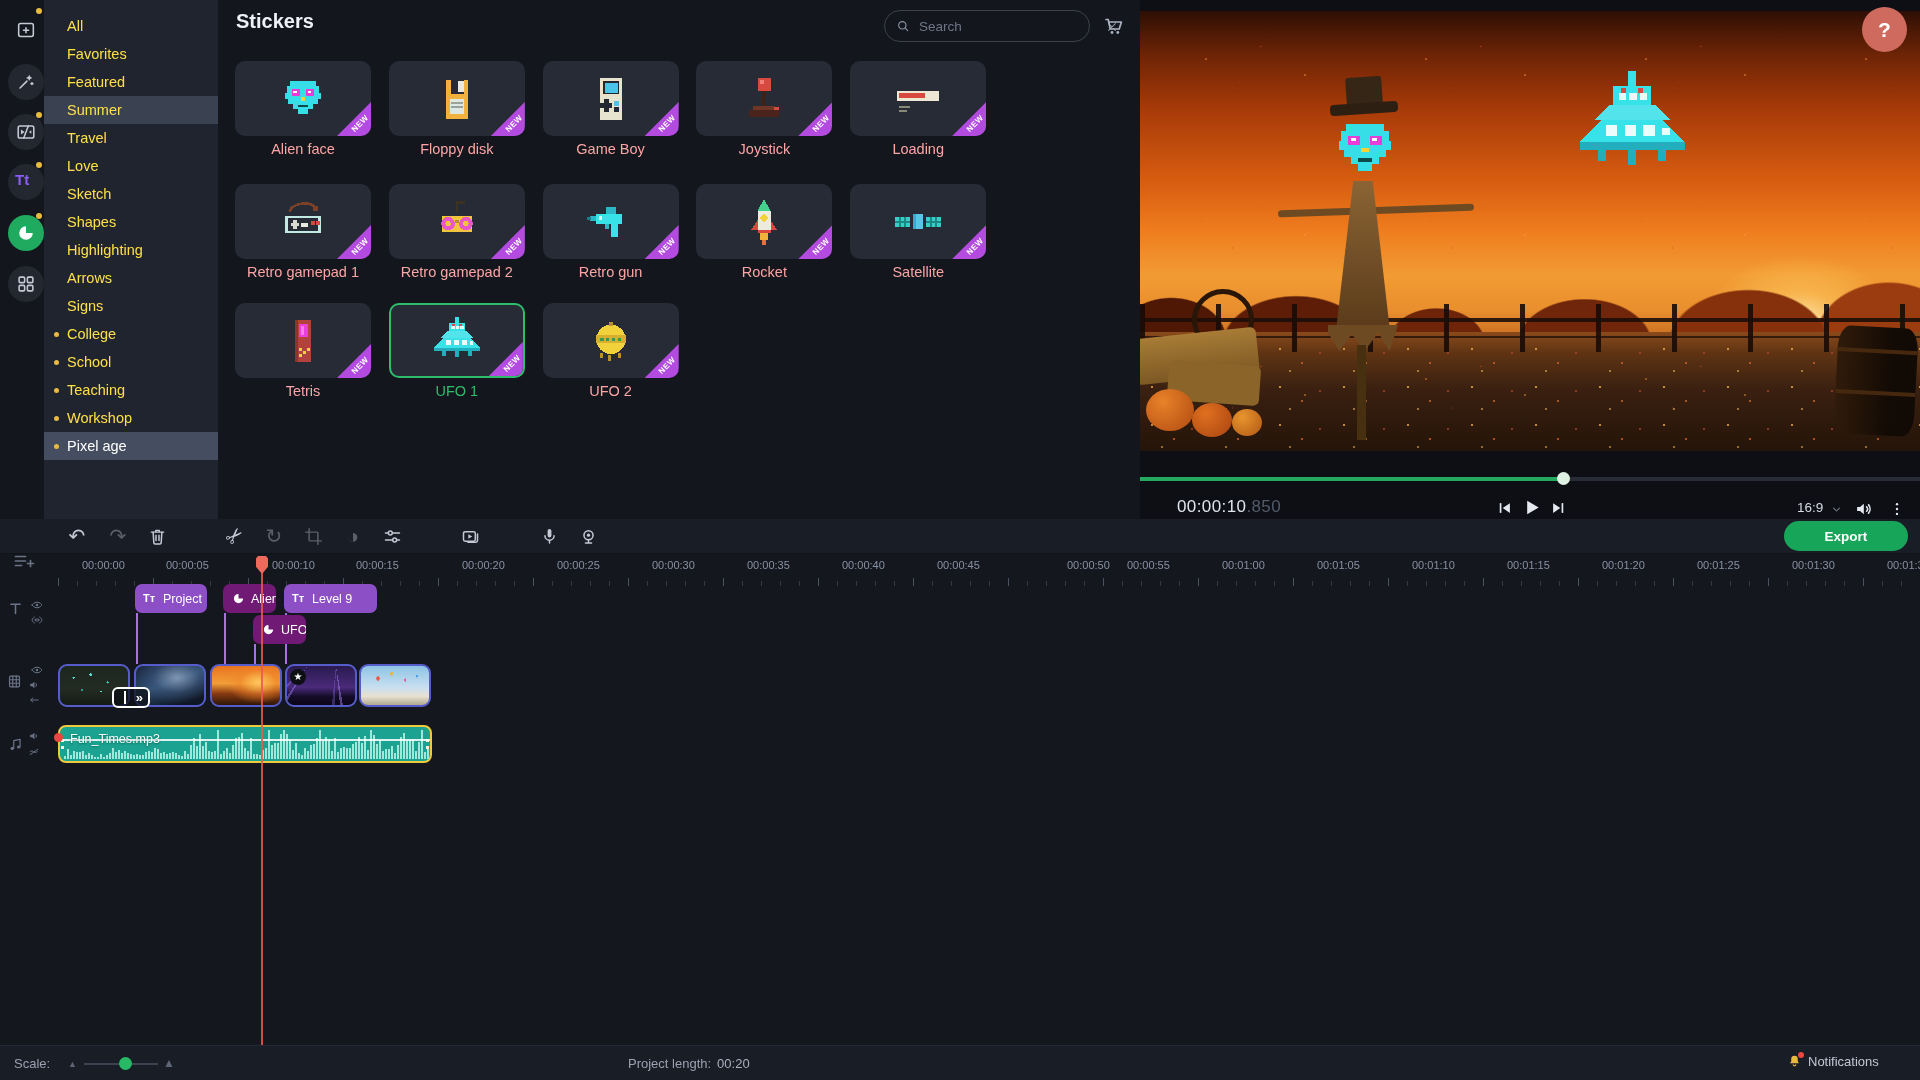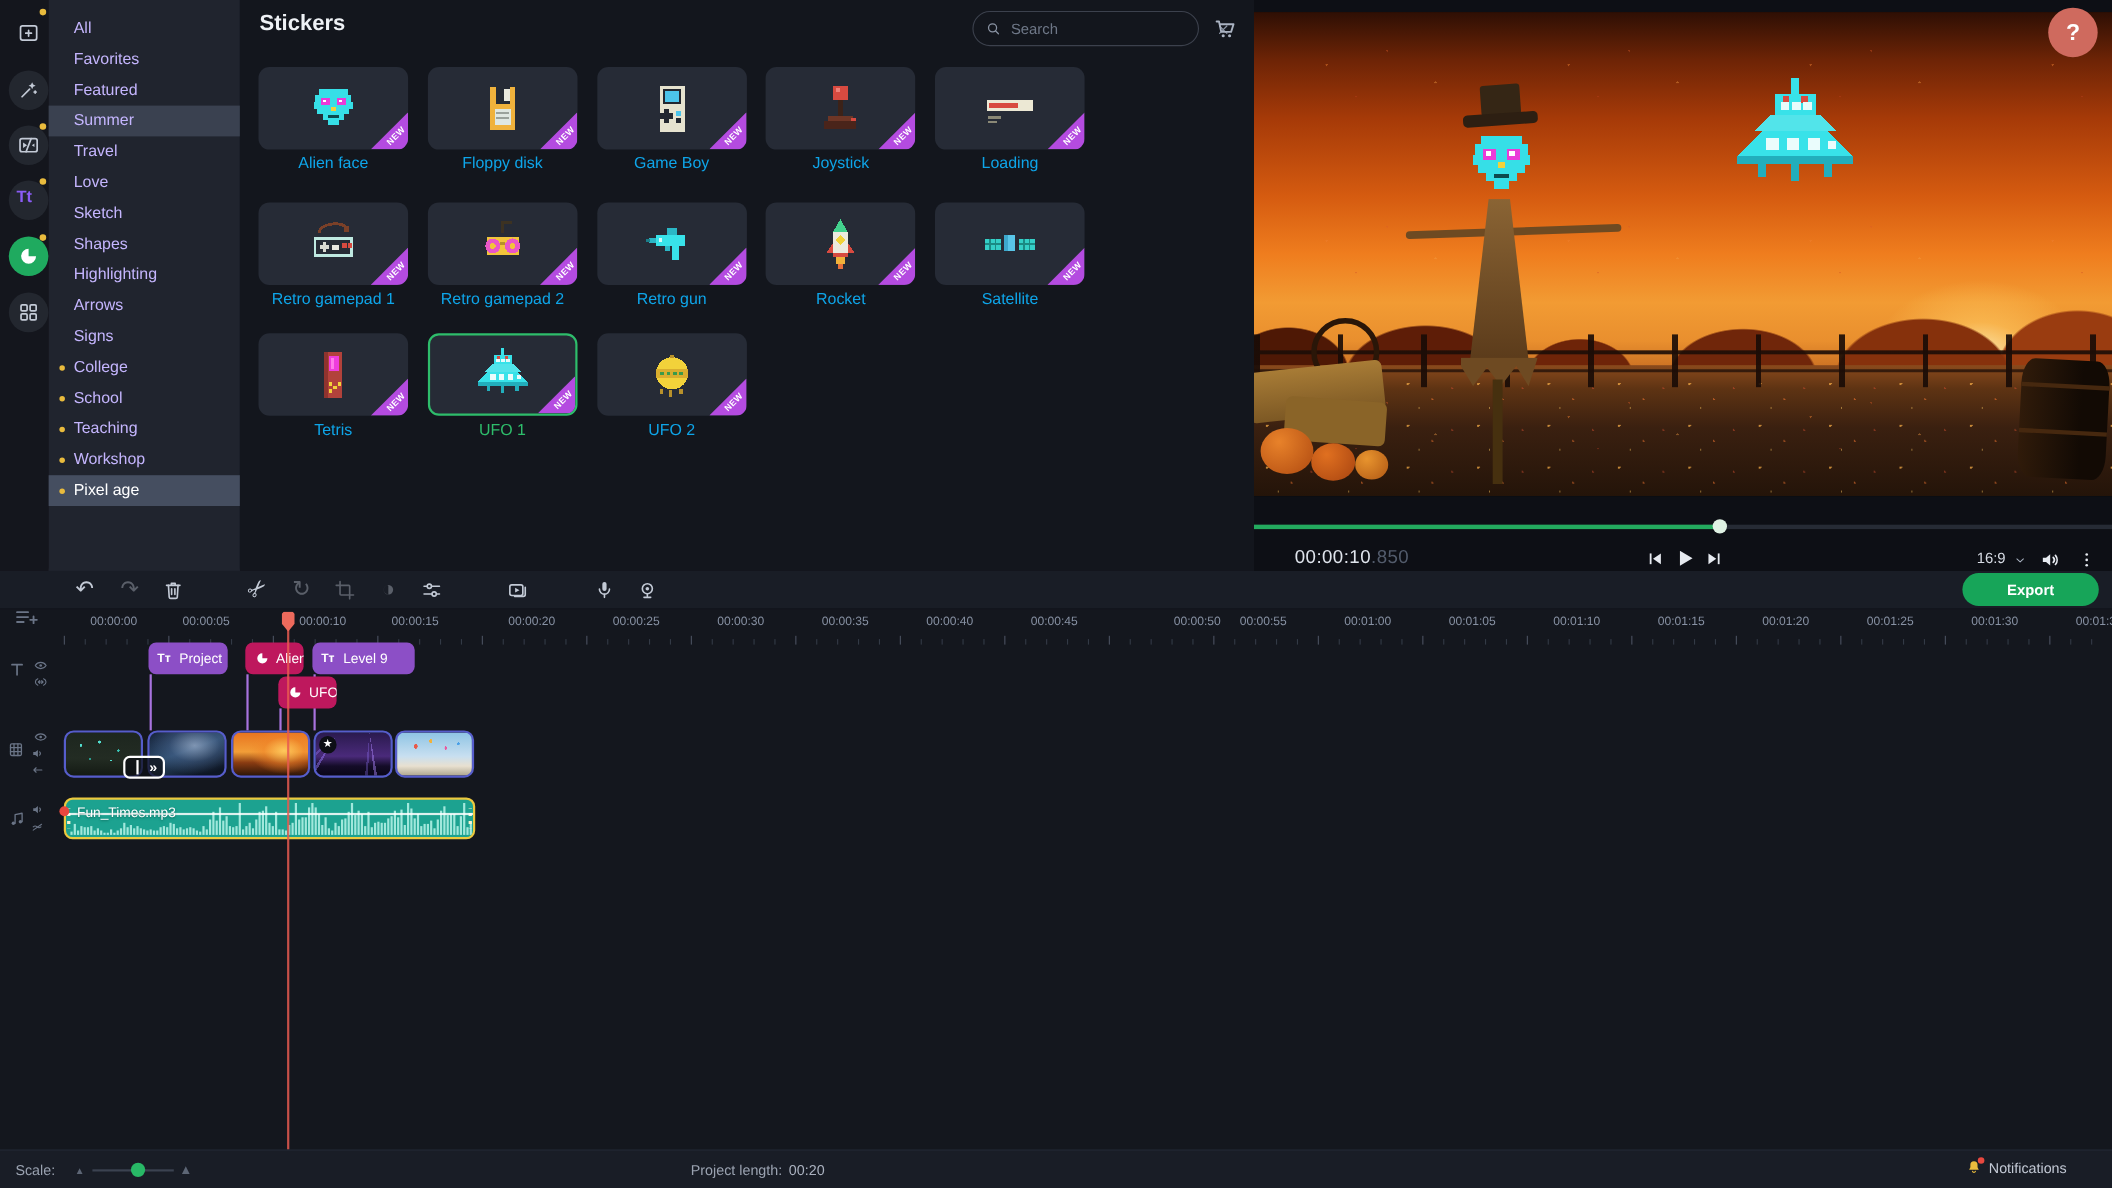--- a/index.html
+++ b/index.html
@@ -14,21 +14,21 @@
     color:#c3cad6;display:flex;align-items:center;justify-content:center;cursor:pointer;}
   .rail-btn.flat{background:transparent;}
   .rail-btn.active{background:#1faa5f;color:#fff;}
   .rail-btn svg{width:22px;height:22px;}
   .rail-btn .tt{font-size:15px;font-weight:bold;color:#8b5cf6;text-align:center;}
   .rail-dot{position:absolute;width:6px;height:6px;border-radius:50%;background:#e9bb3d;z-index:6;}
 
   
   #catpanel{position:absolute;left:44px;top:0;width:174px;height:519px;background:#20242e;z-index:4;}
   .cat-row{position:absolute;left:0;width:174px;height:28px;line-height:28px;font-size:14.5px;
-    color:#c4b5fd;cursor:pointer;}
+    color:#fde047;cursor:pointer;}
   .cat-row .cat-label{position:absolute;left:23px;}
   .cat-row.hover{background:#3a4150;}
   .cat-row.selected{background:#454e60;color:#fff;}
   .cat-dot{position:absolute;left:10px;top:12px;width:5px;height:5px;border-radius:50%;background:#e9bb3d;}
 
   
   #content{position:absolute;left:218px;top:0;width:922px;height:519px;background:#13161d;z-index:3;}
   #stickers-title{position:absolute;left:18px;top:10px;font-size:20px;font-weight:600;color:#eef1f5;}
   #searchbox{position:absolute;left:666px;top:10px;width:206px;height:32px;border:1px solid #3c414d;
     border-radius:16px;background:transparent;display:flex;align-items:center;padding:0 10px;}
@@ -38,21 +38,21 @@
   #search-input::placeholder{color:#6e7787;}
   #cart-btn{position:absolute;left:884px;top:14px;width:24px;height:24px;color:#aab3c2;cursor:pointer;}
   .tile{position:absolute;width:136px;height:75px;background:#262b36;border-radius:10px;overflow:hidden;cursor:pointer;}
   .tile.selected{border:2px solid #2ebd6b;}
   .tile .sticker-icon{position:absolute;left:50%;top:50%;transform:translate(-50%,-50%);width:52px;height:52px;}
   .tile .sticker-icon svg{width:100%;height:100%;shape-rendering:crispEdges;}
   .newbadge{position:absolute;right:0;bottom:0;width:34px;height:34px;
     background:#b44be0;clip-path:polygon(100% 0,100% 100%,0 100%);}
   .newbadge span{position:absolute;right:1px;bottom:8px;transform:rotate(-45deg);
     font-size:8px;font-weight:bold;color:#fff;letter-spacing:.5px;}
-  .tile-label{position:absolute;width:136px;text-align:center;font-size:14.5px;color:#0ea5e9;}
+  .tile-label{position:absolute;width:136px;text-align:center;font-size:14.5px;color:#fca5a5;}
   .tile-label.selected{color:#2ebd6b;}
 
   
   #preview{position:absolute;left:1140px;top:0;width:780px;height:519px;background:#0d0f15;z-index:3;}
   #video{position:absolute;left:0;top:11px;width:780px;height:440px;overflow:hidden;background:#000;}
   .sky{position:absolute;inset:0;background:linear-gradient(180deg,#2e0f04 0%,#6e2406 10%,#a63a08 22%,#d55b10 38%,#ef7d1e 50%,#f29b33 60%,#e98f2e 68%,#c96f22 74%,#8a4a1c 78%);}
   .sun{position:absolute;left:68%;top:50%;width:260px;height:190px;
     background:radial-gradient(closest-side,rgba(255,244,190,.95),rgba(255,200,95,.6) 35%,rgba(255,160,60,0) 75%);}
   .treeline{position:absolute;left:0;bottom:24%;width:100%;height:20%;background:
     radial-gradient(90px 70px at 4% 95%,#4e1805 60%,transparent 62%),
@@ -131,21 +131,21 @@
   .ruler-label{position:absolute;top:5px;font-size:11px;color:#8791a3;white-space:nowrap;margin-left:24px;}
   .tick{position:absolute;width:1px;background:#333a46;}
   .tick.major{background:#4a5260;}
   #playhead-flag{position:absolute;left:256px;top:38px;width:12px;height:18px;background:#ed6a5c;
     clip-path:polygon(18% 0,82% 0,100% 12%,100% 60%,50% 100%,0 60%,0 12%);z-index:31;cursor:pointer;}
   #playhead-line{position:absolute;left:261px;top:54px;width:2px;height:474px;background:rgba(232,90,80,.85);z-index:30;}
   .track-icon{position:absolute;color:#6a7486;cursor:pointer;}
   .chip{position:absolute;height:29px;border-radius:7px;display:flex;align-items:center;gap:5px;
     padding:0 8px;color:#fff;font-size:12.5px;overflow:hidden;white-space:nowrap;cursor:pointer;z-index:10;}
   .chip.title{background:#8c4fc6;}
-  .chip.sticker{background:#be185d;}
+  .chip.sticker{background:#701a75;}
   .chip .cicon{width:15px;height:15px;flex:none;}
   .chip .ctt{font-size:11px;font-weight:bold;}
   .chipline{position:absolute;width:2px;background:#a873de;z-index:5;}
   .clip{position:absolute;top:146px;height:43px;width:72px;border:2px solid #565dcb;border-radius:9px;overflow:hidden;cursor:pointer;z-index:8;}
   .clip-star{position:absolute;left:3px;top:3px;width:16px;height:16px;border-radius:50%;background:#0d0f15;
     color:#fff;font-size:10px;line-height:16px;text-align:center;}
   .th-fireflies{background:radial-gradient(2px 2px at 20% 30%,#52e0d0 50%,transparent 60%),
     radial-gradient(2.5px 2.5px at 45% 22%,#52e0d0 50%,transparent 60%),
     radial-gradient(2px 2px at 70% 42%,#3ac8b8 50%,transparent 60%),
     radial-gradient(1.5px 1.5px at 60% 65%,#52e0d0 50%,transparent 60%),

